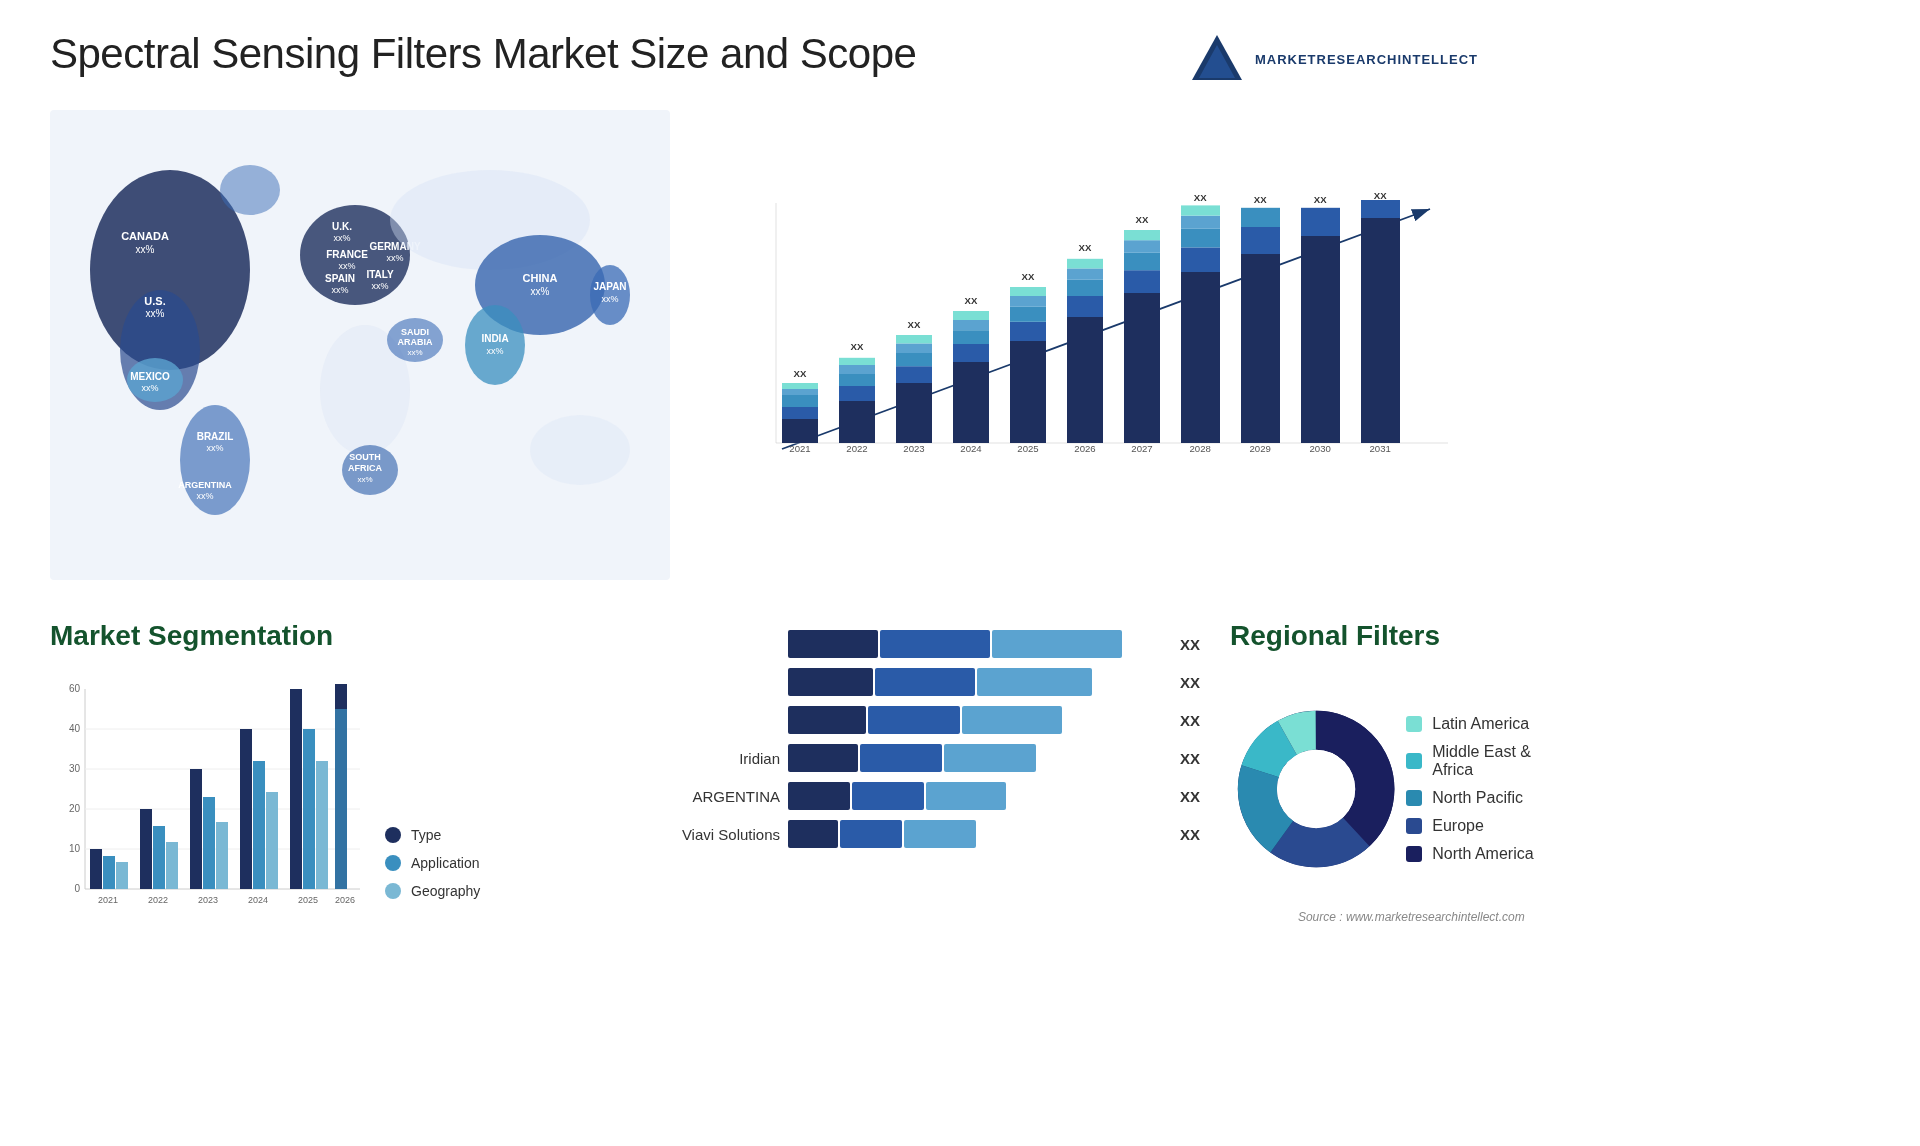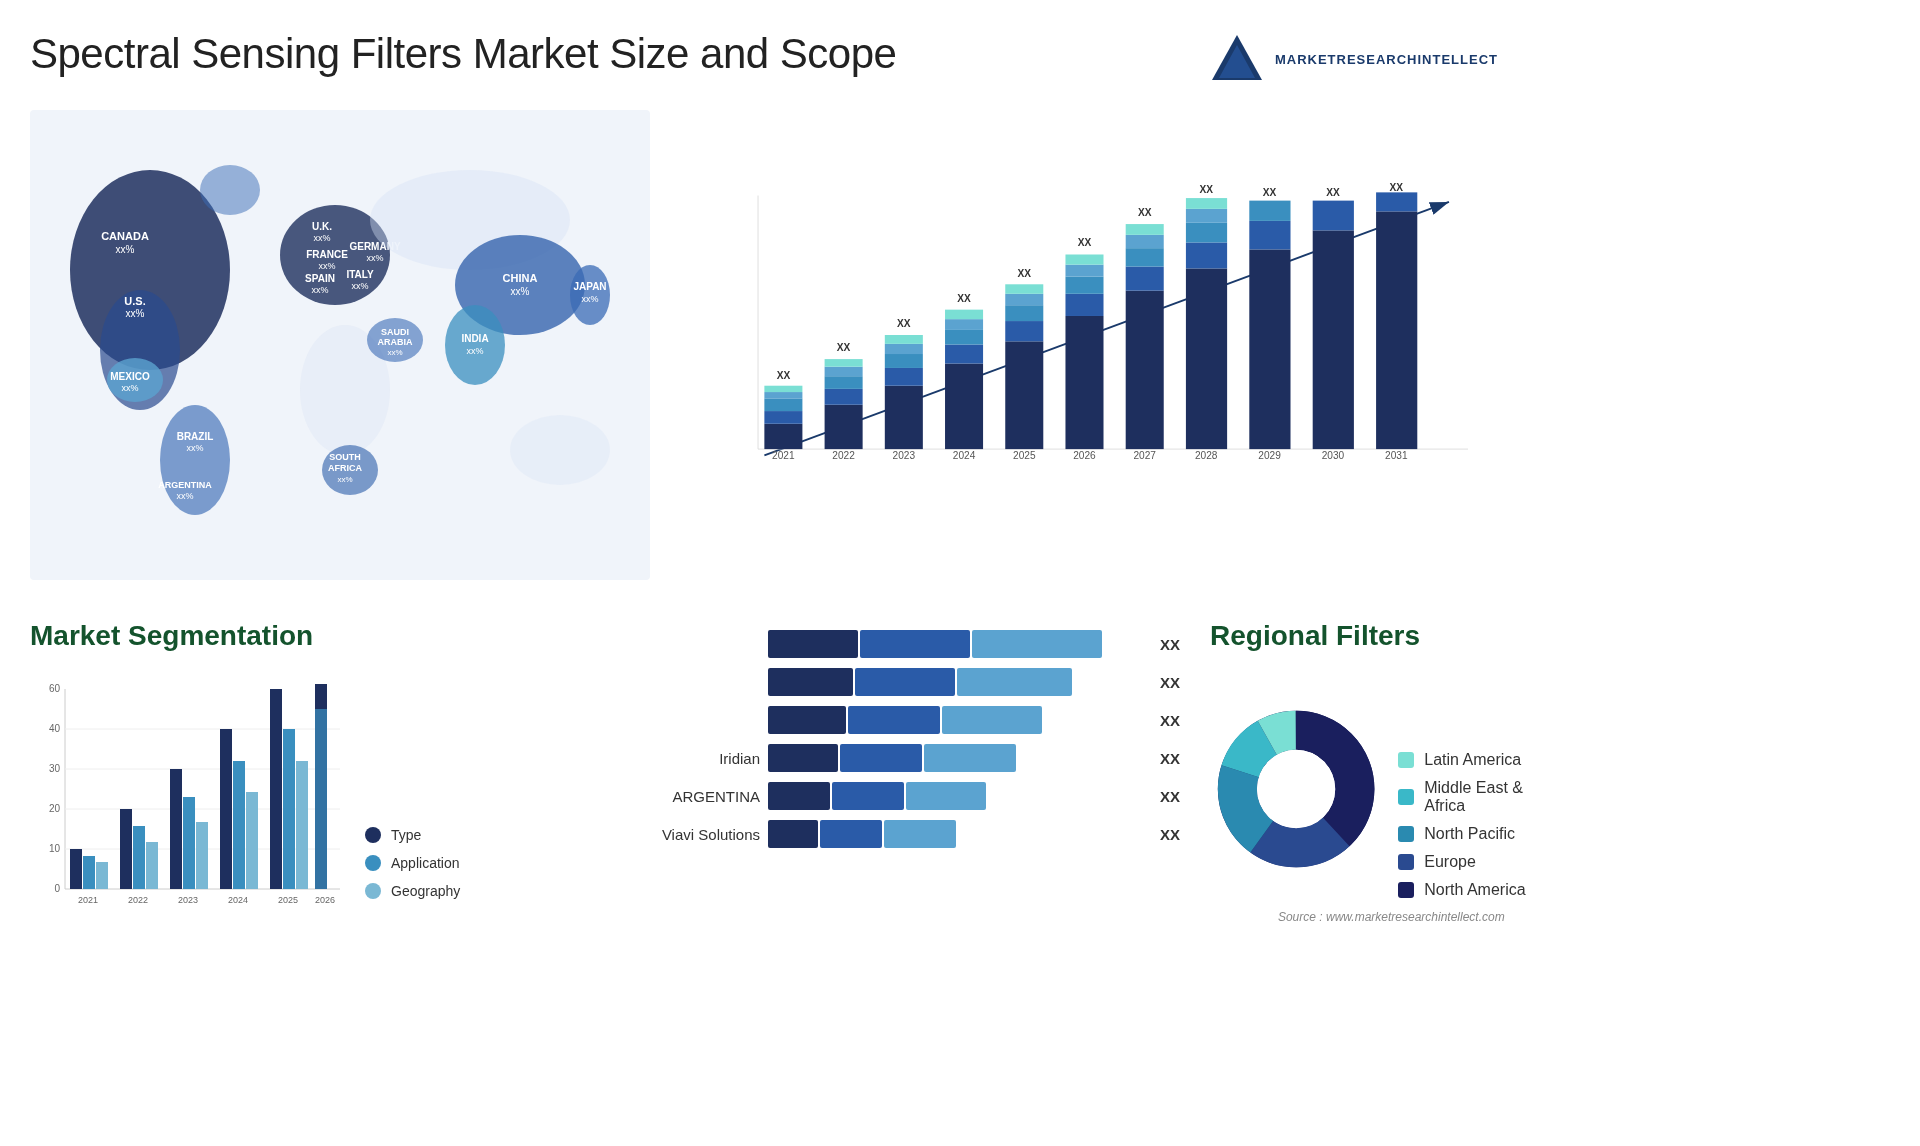--- a/index.html
+++ b/index.html
@@ -8,21 +8,21 @@
       height: 1146px;
       background: #ffffff;
       font-family: 'Arial', sans-serif;
       overflow: hidden;
       position: relative;
     }
 
     .page-container {
       width: 1528px;
       height: 1146px;
-      padding: 30px 30px;
+      padding: 30px 50px;
       position: relative;
     }
 
     
     .header {
       display: flex;
       justify-content: space-between;
       align-items: flex-start;
       margin-bottom: 20px;
     }
@@ -123,22 +123,22 @@
 
     .player-val {
       font-size: 15px;
       color: #333;
       margin-left: 8px;
       font-weight: 700;
     }
 
     .regional-content {
       display: flex;
-      align-items: flex-end;
-      gap: 16px;
+      align-items: center;
+      gap: 4px;
       margin-top: 10px;
     }
 
     .regional-legend {
       display: flex;
       flex-direction: column;
       gap: 10px;
     }
 
     .regional-legend-item {
@@ -152,21 +152,21 @@
     .regional-dot {
       width: 16px;
       height: 16px;
       border-radius: 3px;
       flex-shrink: 0;
     }
 
     .source-text {
       position: absolute;
       bottom: 5px;
-      right: 26px;
+      right: 14px;
       font-size: 12px;
       color: #888;
       font-style: italic;
       margin-left: 36px;
     }
   </style>
 </head>
 <body>
 
 <div class="page-container">

